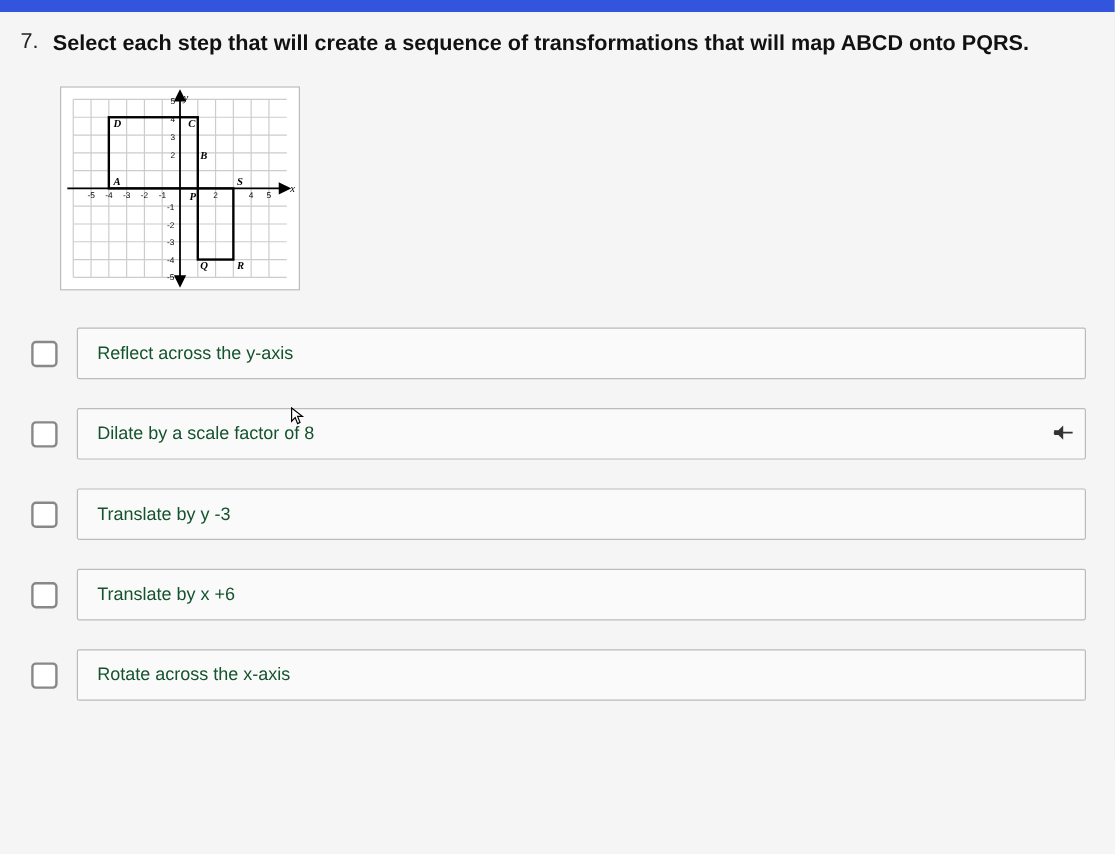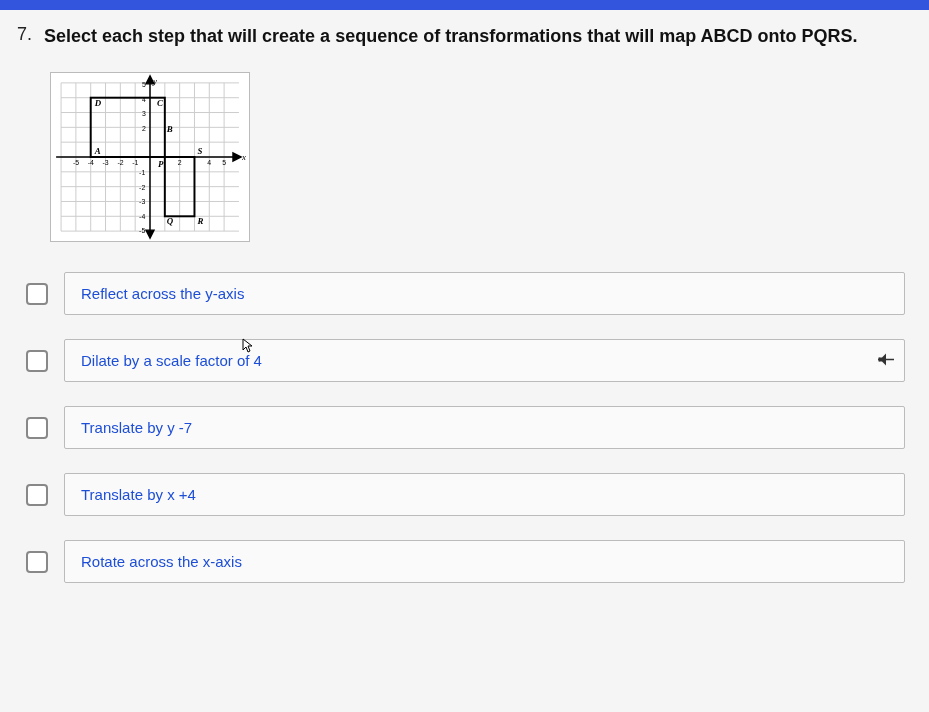--- a/index.html
+++ b/index.html
@@ -63,21 +63,21 @@
       border-radius: 4px;
       background: #fff;
       flex-shrink: 0;
     }
     .option-box {
       flex: 1;
       border: 1px solid #bbb;
       background: #fafafa;
       padding: 12px 16px;
       font-size: 15px;
-      color: #1d4ed8;
+      color: #14532d;
       border-radius: 2px;
       position: relative;
     }
     .speaker {
       position: absolute;
       right: 10px;
       top: 50%;
       transform: translateY(-50%);
       font-size: 14px;
       color: #333;
@@ -181,45 +181,45 @@
       <div class="options">
         <div class="option-row">
           <div class="checkbox"></div>
           <div class="option-box">
             <span>Reflect across the y-axis</span>
           </div>
         </div>
         <div class="option-row">
           <div class="checkbox"></div>
           <div class="option-box">
-            <span>Dilate by a scale factor of 4</span>
+            <span>Dilate by a scale factor of 8</span>
             <span class="cursor">
               <svg width="14" height="16" viewBox="0 0 14 16">
                   <path d="M3 1 L3 12 L6 9 L8 14 L10 13 L8 8 L12 8 Z" fill="#fff" stroke="#000" stroke-width="1"></path>
                 </svg>
             </span>
             <span class="speaker">
               <svg width="16" height="14" viewBox="0 0 16 14">
                   <path d="M1 5 L4 5 L8 1 L8 13 L4 9 L1 9 Z" fill="#333"></path>
                   <path d="M1 5 L1 9" stroke="#333" stroke-width="1"></path>
                   <line x1="0" y1="7" x2="16" y2="7" stroke="#333" stroke-width="1.5"></line>
                 </svg>
             </span>
           </div>
         </div>
         <div class="option-row">
           <div class="checkbox"></div>
           <div class="option-box">
-            <span>Translate by y -7</span>
-          </div>
-        </div>
-        <div class="option-row">
-          <div class="checkbox"></div>
-          <div class="option-box">
-            <span>Translate by x +4</span>
+            <span>Translate by y -3</span>
+          </div>
+        </div>
+        <div class="option-row">
+          <div class="checkbox"></div>
+          <div class="option-box">
+            <span>Translate by x +6</span>
           </div>
         </div>
         <div class="option-row">
           <div class="checkbox"></div>
           <div class="option-box">
             <span>Rotate across the x-axis</span>
           </div>
         </div>
       </div>
     </div>

